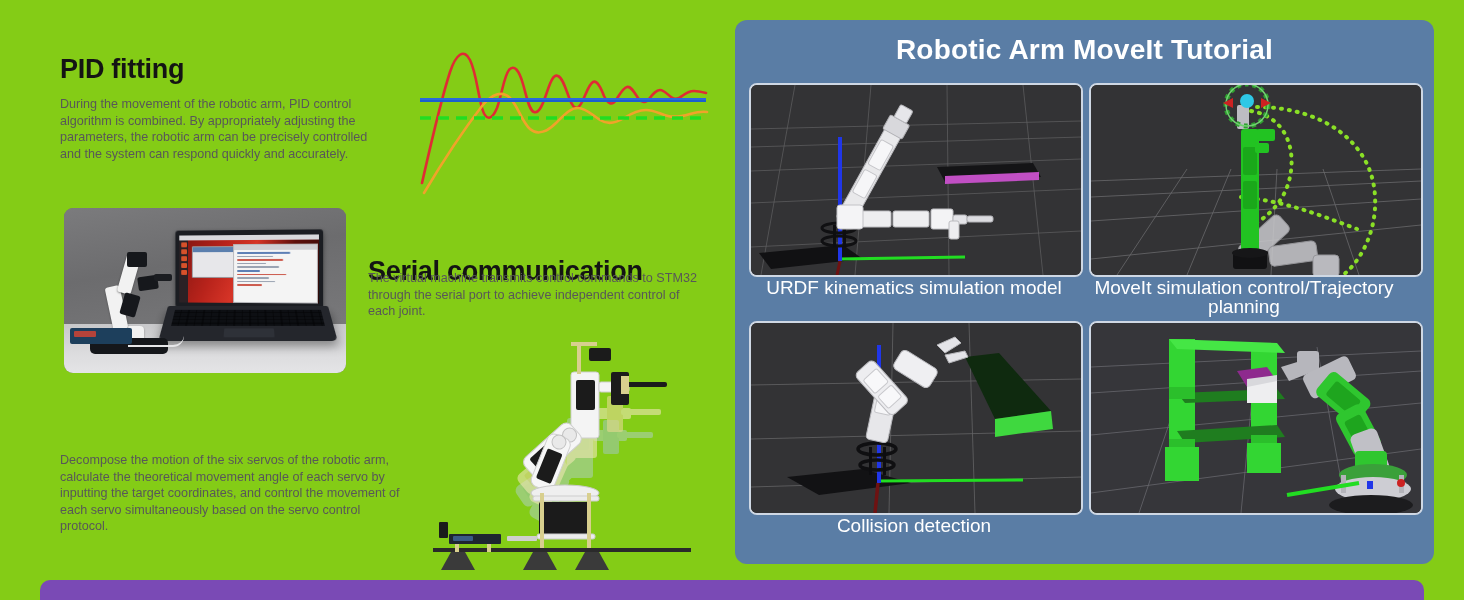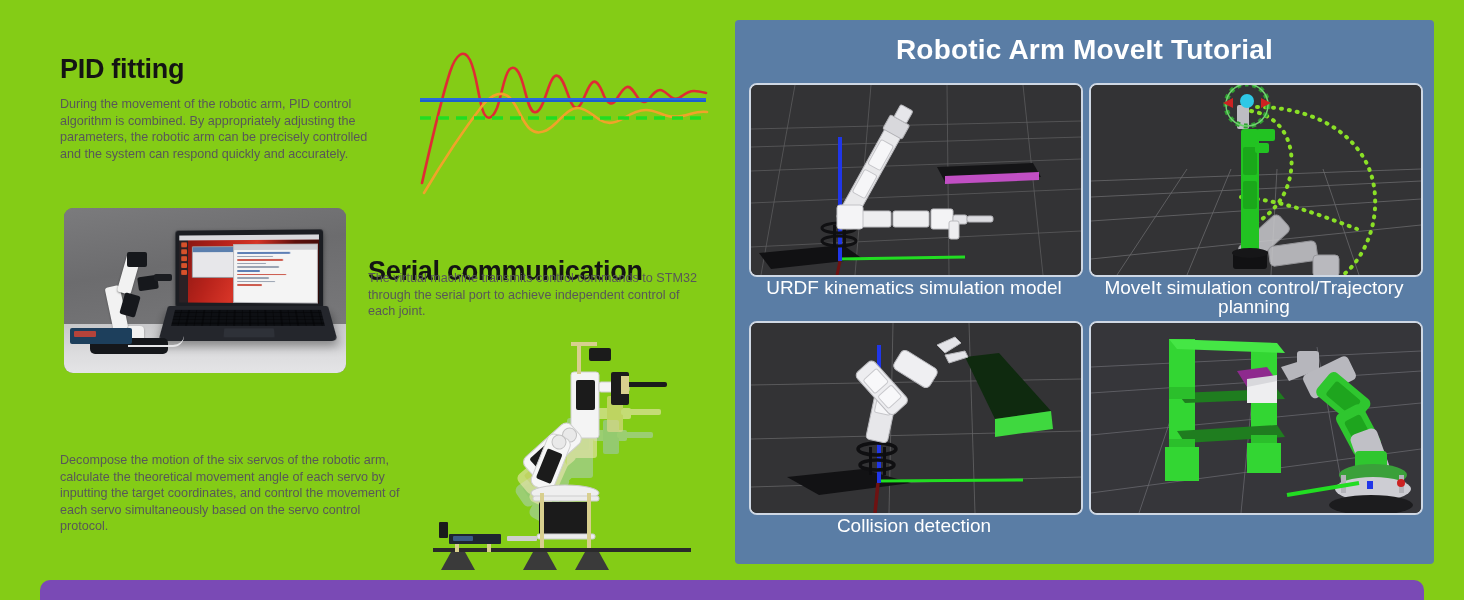--- a/index.html
+++ b/index.html
@@ -111,21 +111,21 @@
   #photo .pcb:after { content:""; position:absolute; left:4px; top:3px; width:22px; height:6px; background:#b5433a; border-radius:1px; }
   #photo .cable { position:absolute; left:64px; top:128px; width:56px; height:9px;
     border-bottom:2px solid #e6e6e8; border-radius:0 0 40px 0; }
 
   
   #ik-illus { position: absolute; left: 425px; top: 330px; width: 300px; height: 245px; }
 
   
   #right-panel {
     position: absolute; left: 735px; top: 20px; width: 699px; height: 544px;
-    background: #5a7da5; border-radius: 4px;
+    background: #5a7da5; border-radius: 12px;
   }
   #panel-title {
     position: absolute; left: 0; top: 14px; width: 100%;
     text-align: center; color: #ffffff;
     font-size: 28px; font-weight: 700; letter-spacing: .2px;
   }
   .shot-wrap { position: absolute; }
   .shot {
     width: 100%; height: 100%;
     border: 2px solid #cfd8e4; border-radius: 8px;
@@ -133,21 +133,21 @@
   }
   .cap {
     position: absolute; text-align: center; color: #ffffff;
     font-size: 19px; line-height: 19px;
   }
   #shot1 { left: 14px; top: 63px; width: 330px; height: 190px; }
   #shot2 { left: 354px; top: 63px; width: 330px; height: 190px; }
   #shot3 { left: 14px; top: 301px; width: 330px; height: 190px; }
   #shot4 { left: 354px; top: 301px; width: 330px; height: 190px; }
   #cap1 { left: 14px; top: 258px; width: 330px; }
-  #cap2 { left: 354px; top: 258px; width: 330px; }
+  #cap2 { left: 344px; top: 258px; width: 330px; }
   #cap3 { left: 14px; top: 496px; width: 330px; }
   #cap4 { left: 354px; top: 496px; width: 330px; }
 
   
   #bottom-bar {
     position: absolute; left: 40px; top: 580px; width: 1384px; height: 40px;
     background: #7a4ab5; border-radius: 10px 10px 0 0;
   }
 </style>
 </head>

